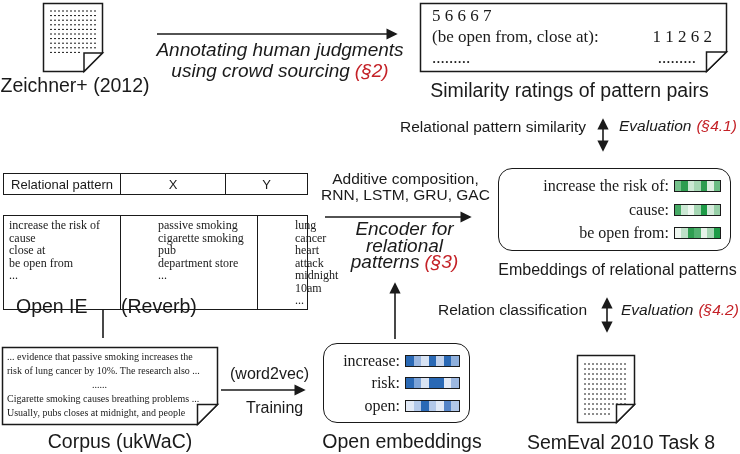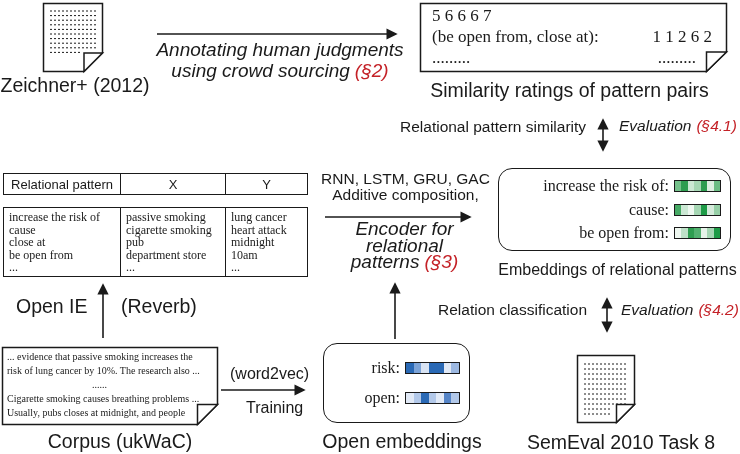--- a/index.html
+++ b/index.html
@@ -17,21 +17,21 @@
                      font-family:"Liberation Serif", serif; font-size:17px; line-height:21px; }
   .rrow { display:flex; justify-content:space-between; padding:0 12px 0 8px; }
   .rrow .fold-pad { margin-right:16px; }
 
   .midlabel { font-size:15.5px; }
   .evallabel { font-size:15.5px; font-style:italic; }
 
   .ptable { left:3px; top:173px; width:305px; }
   .thead, .tbody { display:grid; grid-template-columns:117px 105px auto;
                    border:1.5px solid #1a1a1a; background:#fff; }
-  .tbody { margin-top:12px; }
+  .tbody { margin-top:20px;gap:32px; }
   .th { text-align:center; font-size:13px; padding:3px 0 2px; border-right:1.5px solid #1a1a1a; }
   .td { font-family:"Liberation Serif", serif; font-size:12px; line-height:12.5px;
         padding:3px 4px 2px 5px; border-right:1.5px solid #1a1a1a; }
   .th:last-child, .td:last-child { border-right:none; }
 
   .encoder-methods { font-size:15.5px; line-height:16px; }
   .encoder-caption { font-size:19px; line-height:16.5px; font-style:italic; }
 
   .rbox { border:1.5px solid #1a1a1a; border-radius:14px; background:#fff;
           display:flex; flex-direction:column; justify-content:space-evenly;
@@ -169,22 +169,22 @@
         <div>lung cancer</div>
         <div>heart attack</div>
         <div>midnight</div>
         <div>10am</div>
         <div>...</div>
       </div>
     </div>
   </div>
 
   <div class="encoder-methods center" style="left:308px;top:171px;width:195px">
+    <div>Additive composition,</div>
     <div>RNN, LSTM, GRU, GAC</div>
-    <div>Additive composition,</div>
   </div>
   <div class="encoder-caption center" style="left:312px;top:221px;width:185px">
     <div>Encoder for</div>
     <div>
       <span>relational patterns</span><span class="red">(§3)</span>
     </div>
   </div>
 
   <div class="rbox" style="left:498px;top:168px;width:233px;height:83px">
     <div class="erow">
@@ -241,20 +241,32 @@
     <div>Cigarette smoking causes breathing problems ...</div>
     <div>Usually, pubs closes at midnight, and people</div>
   </div>
   <div class="big center" style="left:18px;top:430px;width:204px">Corpus (ukWaC)</div>
 
   <div class="smalllabel" style="left:230px;top:365px">(word2vec)</div>
   <div class="smalllabel" style="left:246px;top:399px">Training</div>
 
   <div class="rbox" style="left:323px;top:343px;width:147px;height:80px">
     <div class="erow">
+      <span class="elabel">increase:</span>
+      <span class="bar bbar">
+          <span class="cell" style="background: rgb(42, 105, 181);"></span>
+          <span class="cell" style="background: rgb(156, 184, 225);"></span>
+          <span class="cell" style="background: rgb(216, 227, 243);"></span>
+          <span class="cell" style="background: rgb(42, 105, 181);"></span>
+          <span class="cell" style="background: rgb(195, 211, 237);"></span>
+          <span class="cell" style="background: rgb(42, 105, 181);"></span>
+          <span class="cell" style="background: rgb(142, 175, 220);"></span>
+        </span>
+    </div>
+    <div class="erow">
       <span class="elabel">risk:</span>
       <span class="bar bbar">
           <span class="cell" style="background: rgb(42, 105, 181);"></span>
           <span class="cell" style="background: rgb(124, 163, 215);"></span>
           <span class="cell" style="background: rgb(216, 227, 243);"></span>
           <span class="cell" style="background: rgb(42, 105, 181);"></span>
           <span class="cell" style="background: rgb(42, 105, 181);"></span>
           <span class="cell" style="background: rgb(225, 233, 246);"></span>
           <span class="cell" style="background: rgb(156, 184, 225);"></span>
         </span>

